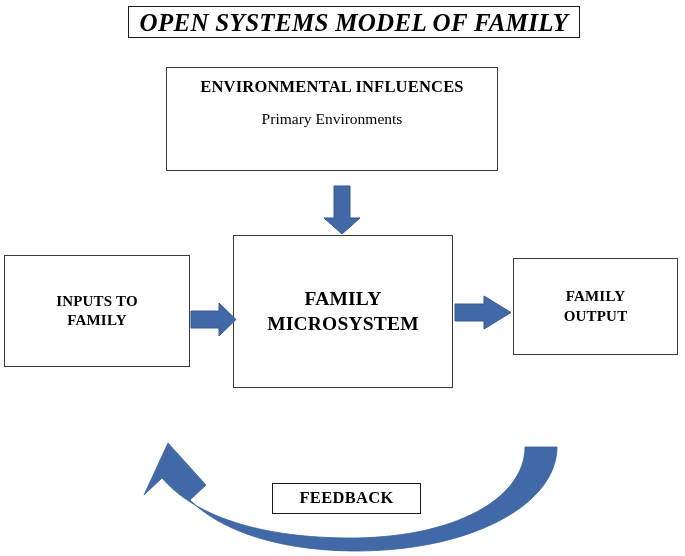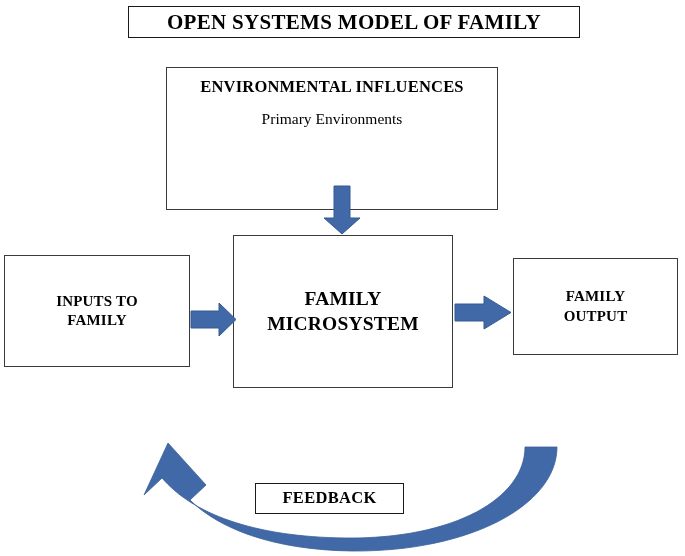--- a/index.html
+++ b/index.html
@@ -30,31 +30,32 @@
     text-align: center;
   }
   .title-box {
     left: 128px;
     top: 6px;
     width: 452px;
     height: 32px;
     border: 1.5px solid #1a1a1a;
   }
   .title-text {
-    font-size: 21px;
+    font-size: 25px;
     font-weight: bold;
     letter-spacing: 0.3px;
     line-height: 1;
     white-space: nowrap;
+    font-style: italic;
   }
   .env-box {
     left: 166px;
     top: 67px;
     width: 332px;
-    height: 143px;
+    height: 104px;
     justify-content: flex-start;
     padding-top: 10px;
   }
   .env-heading {
     font-size: 16.5px;
     font-weight: bold;
     line-height: 1.1;
     letter-spacing: 0.2px;
   }
   .env-line {
@@ -93,21 +94,21 @@
     width: 165px;
     height: 97px;
   }
   .output-text {
     font-size: 15px;
     font-weight: bold;
     line-height: 1.28;
     letter-spacing: 0.2px;
   }
   .feedback-box {
-    left: 255px;
+    left: 272px;
     top: 483px;
     width: 149px;
     height: 31px;
     border: 1.5px solid #1a1a1a;
     z-index: 5;
   }
   .feedback-text {
     font-size: 16.5px;
     font-weight: bold;
     letter-spacing: 0.3px;

